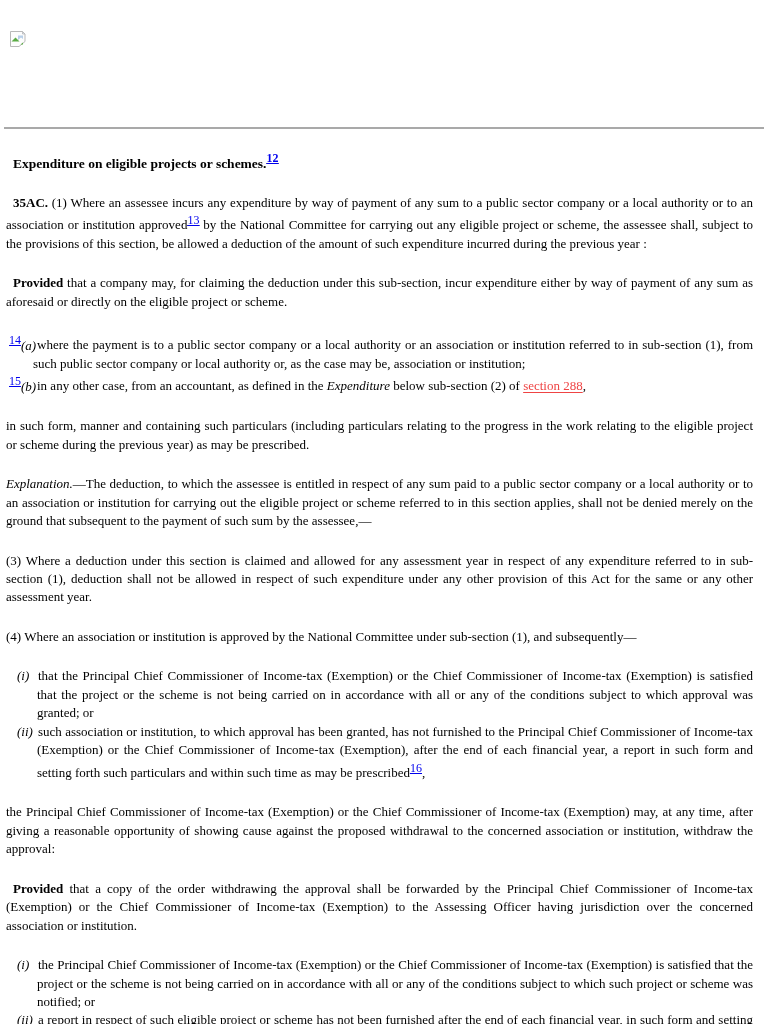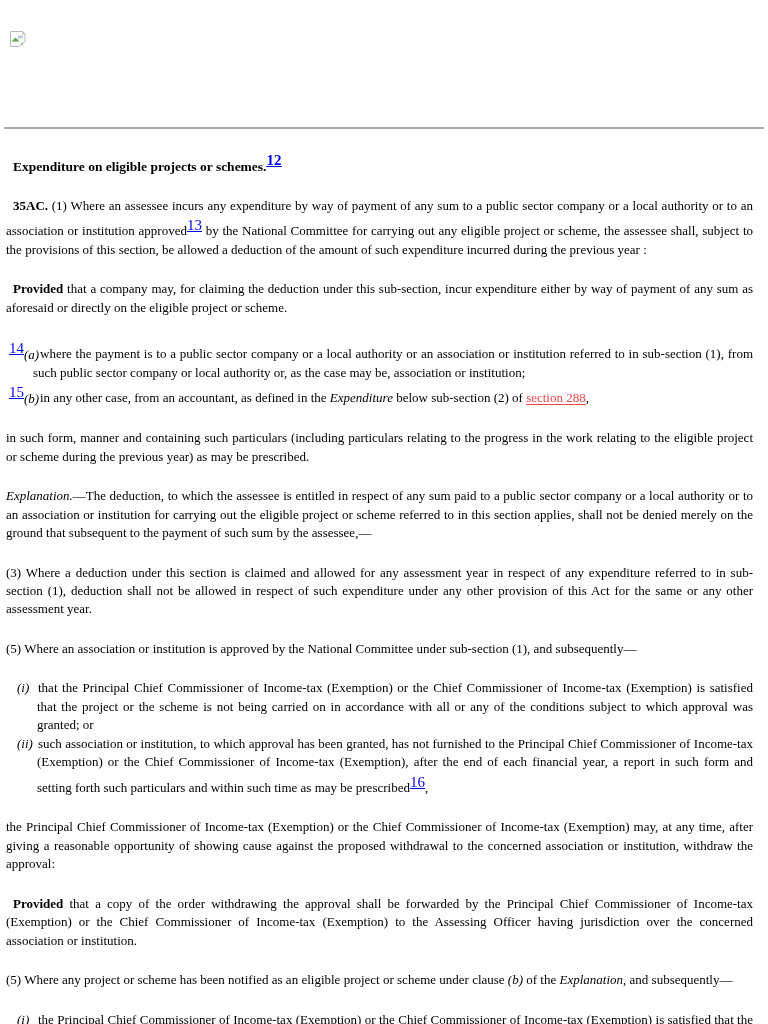--- a/index.html
+++ b/index.html
@@ -51,21 +51,21 @@
   p.indent { text-indent: 7px; }
   p.li { margin: 0 0; }
   p.li-fn { padding-left: 27px; text-indent: -24px; }
   p.li-a  { padding-left: 26px; text-indent: -16px; }
   p.li-i  { padding-left: 31px; text-indent: -20px; }
   .marker { display: inline-block; text-indent: 0; font-style: italic; }
   .li-fn .marker { width: 16px; }
   .li-a  .marker { width: 17px; }
   .li-i  .marker { width: 21px; }
   a { color: #ef4444; text-decoration: underline; cursor: pointer; }
-  sup { font-size: 15px; text-decoration: underline; }
+  sup { font-size: 12px; text-decoration: underline; }
   sup a { color: #0000ee; }
   b, strong { font-weight: bold; }
   i, em { font-style: italic; }
 </style>
 </head>
 <body>
 
 <div class="page">
 
   <div class="top-area">
@@ -84,23 +84,22 @@
 
   <div class="content">
       <p class="heading"><b>Expenditure on eligible projects or schemes.</b><sup><a>12</a></sup></p>
       <p class="p indent"><b>35AC.</b><span> (1) Where an assessee incurs any expenditure by way of payment of any sum to a public sector company or a local authority or to an association or institution approved</span><sup><a>13</a></sup><span> by the National Committee for carrying out any eligible project or scheme, the assessee shall, subject to the provisions of this section, be allowed a deduction of the amount of such expenditure incurred during the previous year :</span></p>
       <p class="p indent"><b>Provided</b><span> that a company may, for claiming the deduction under this sub-section, incur expenditure either by way of payment of any sum as aforesaid or directly on the eligible project or scheme.</span></p>
       <p class="p li li-fn"><sup><a>14</a></sup><i class="marker">(a)</i><span>where the payment is to a public sector company or a local authority or an association or institution referred to in sub-section (1), from such public sector company or local authority or, as the case may be, association or institution;</span></p>
       <p class="p li li-fn"><sup><a>15</a></sup><i class="marker">(b)</i><span>in any other case, from an accountant, as defined in the </span><i>Expenditure</i><span> below sub-section (2) of </span><a>section 288</a><span>,</span></p>
       <p class="p"><span>in such form, manner and containing such particulars (including particulars relating to the progress in the work relating to the eligible project or scheme during the previous year) as may be prescribed.</span></p>
       <p class="p"><i>Explanation.</i><span>—The deduction, to which the assessee is entitled in respect of any sum paid to a public sector company or a local authority or to an association or institution for carrying out the eligible project or scheme referred to in this section applies, shall not be denied merely on the ground that subsequent to the payment of such sum by the assessee,—</span></p>
       <p class="p"><span>(3) Where a deduction under this section is claimed and allowed for any assessment year in respect of any expenditure referred to in sub-section (1), deduction shall not be allowed in respect of such expenditure under any other provision of this Act for the same or any other assessment year.</span></p>
-      <p class="p"><span>(5) Where an association or institution is approved by the National Committee under sub-section (1), and subsequently—</span></p>
+      <p class="p"><span>(4) Where an association or institution is approved by the National Committee under sub-section (1), and subsequently—</span></p>
       <p class="p li li-i"><i class="marker">(i)</i><span>that the Principal Chief Commissioner of Income-tax (Exemption) or the Chief Commissioner of Income-tax (Exemption) is satisfied that the project or the scheme is not being carried on in accordance with all or any of the conditions subject to which approval was granted; or</span></p>
       <p class="p li li-i"><i class="marker">(ii)</i><span>such association or institution, to which approval has been granted, has not furnished to the Principal Chief Commissioner of Income-tax (Exemption) or the Chief Commissioner of Income-tax (Exemption), after the end of each financial year, a report in such form and setting forth such particulars and within such time as may be prescribed</span><sup><a>16</a></sup><span>,</span></p>
       <p class="p"><span>the Principal Chief Commissioner of Income-tax (Exemption) or the Chief Commissioner of Income-tax (Exemption) may, at any time, after giving a reasonable opportunity of showing cause against the proposed withdrawal to the concerned association or institution, withdraw the approval:</span></p>
       <p class="p indent"><b>Provided</b><span> that a copy of the order withdrawing the approval shall be forwarded by the Principal Chief Commissioner of Income-tax (Exemption) or the Chief Commissioner of Income-tax (Exemption) to the Assessing Officer having jurisdiction over the concerned association or institution.</span></p>
-      <p class="p"><span>(5) Where any project or scheme has been notified as an eligible project or scheme under clause </span><i>(b)</i><span> of the </span><i>Explanation,</i><span> and subsequently—</span></p>
       <p class="p li li-i"><i class="marker">(i)</i><span>the Principal Chief Commissioner of Income-tax (Exemption) or the Chief Commissioner of Income-tax (Exemption) is satisfied that the project or the scheme is not being carried on in accordance with all or any of the conditions subject to which such project or scheme was notified; or</span></p>
       <p class="p li li-i"><i class="marker">(ii)</i><span>a report in respect of such eligible project or scheme has not been furnished after the end of each financial year, in such form and setting forth such particulars and within such time as may be prescribed</span><sup><a>17</a></sup><span>,</span></p>
     </div>
 
 </div>
 
 </body></html>

